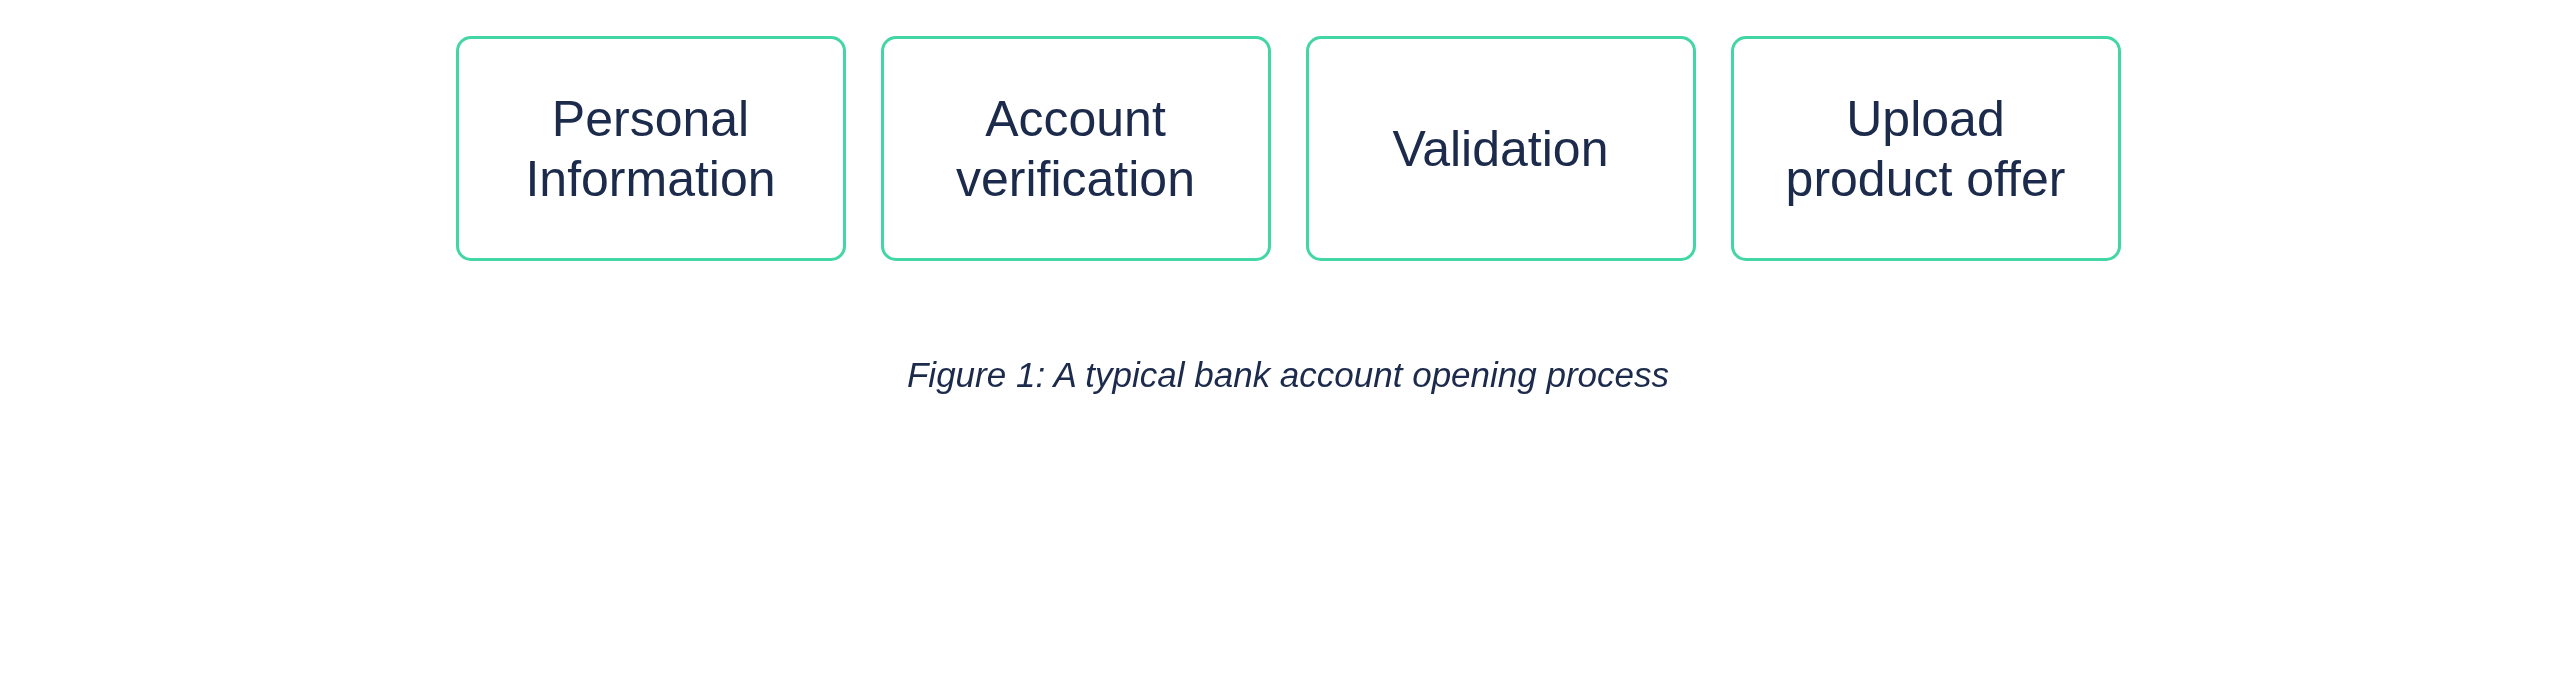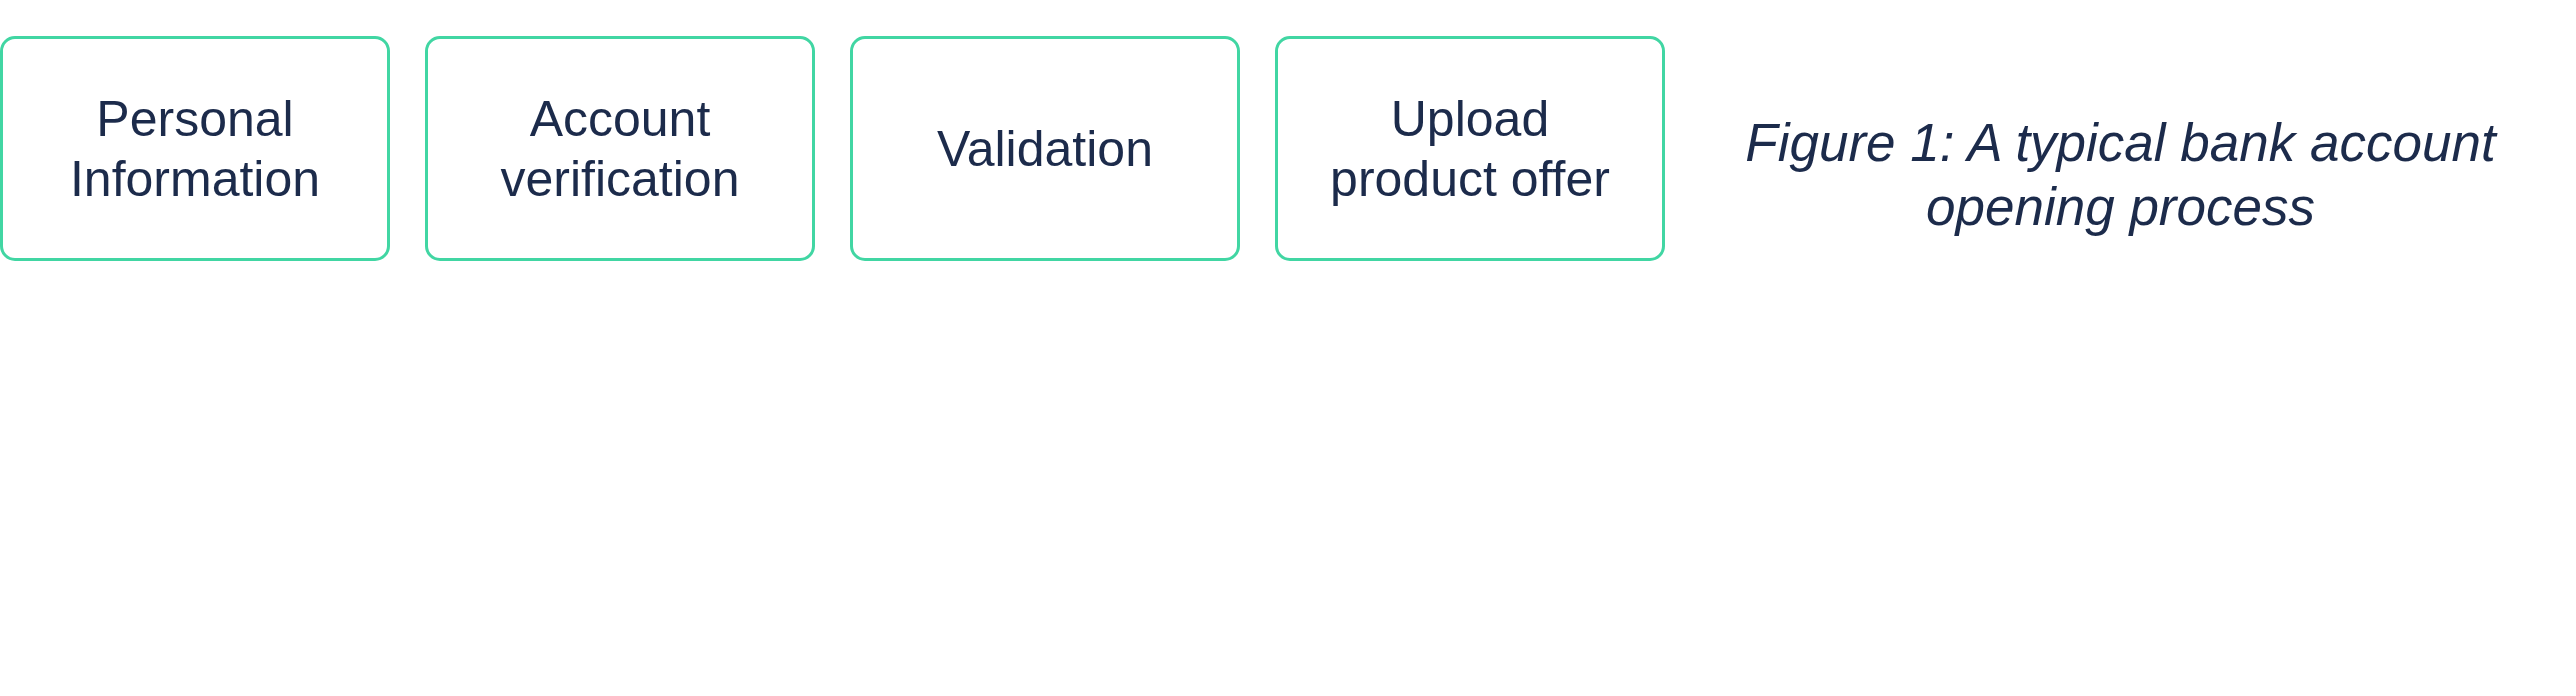--- a/index.html
+++ b/index.html
@@ -14,21 +14,21 @@
   }
   .canvas {
     position: relative;
     width: 2576px;
     height: 696px;
     background: var(--background);
     overflow: hidden;
   }
   .diagram {
     display: flex;
-    flex-direction: row;
+    flex-direction: column;
     align-items: center;
     padding-top: 36px;
   }
   .row {
     display: flex;
     justify-content: center;
     gap: 35px;
   }
   .row-2 {
     margin-top: 41px;
@@ -46,21 +46,21 @@
     padding: 8.4px 15px;
     color: var(--text-navy);
     font-size: 50px;
     line-height: 1.2;
     white-space: pre-line;
   }
   .caption {
     margin-top: 52px;
     text-align: center;
     font-style: italic;
-    font-size: 53px;
+    font-size: 35px;
     line-height: 1.2;
     color: var(--text-navy);
   }
 </style>
 </head>
 <body>
 
 <div class="canvas">
   <div class="diagram">
 

